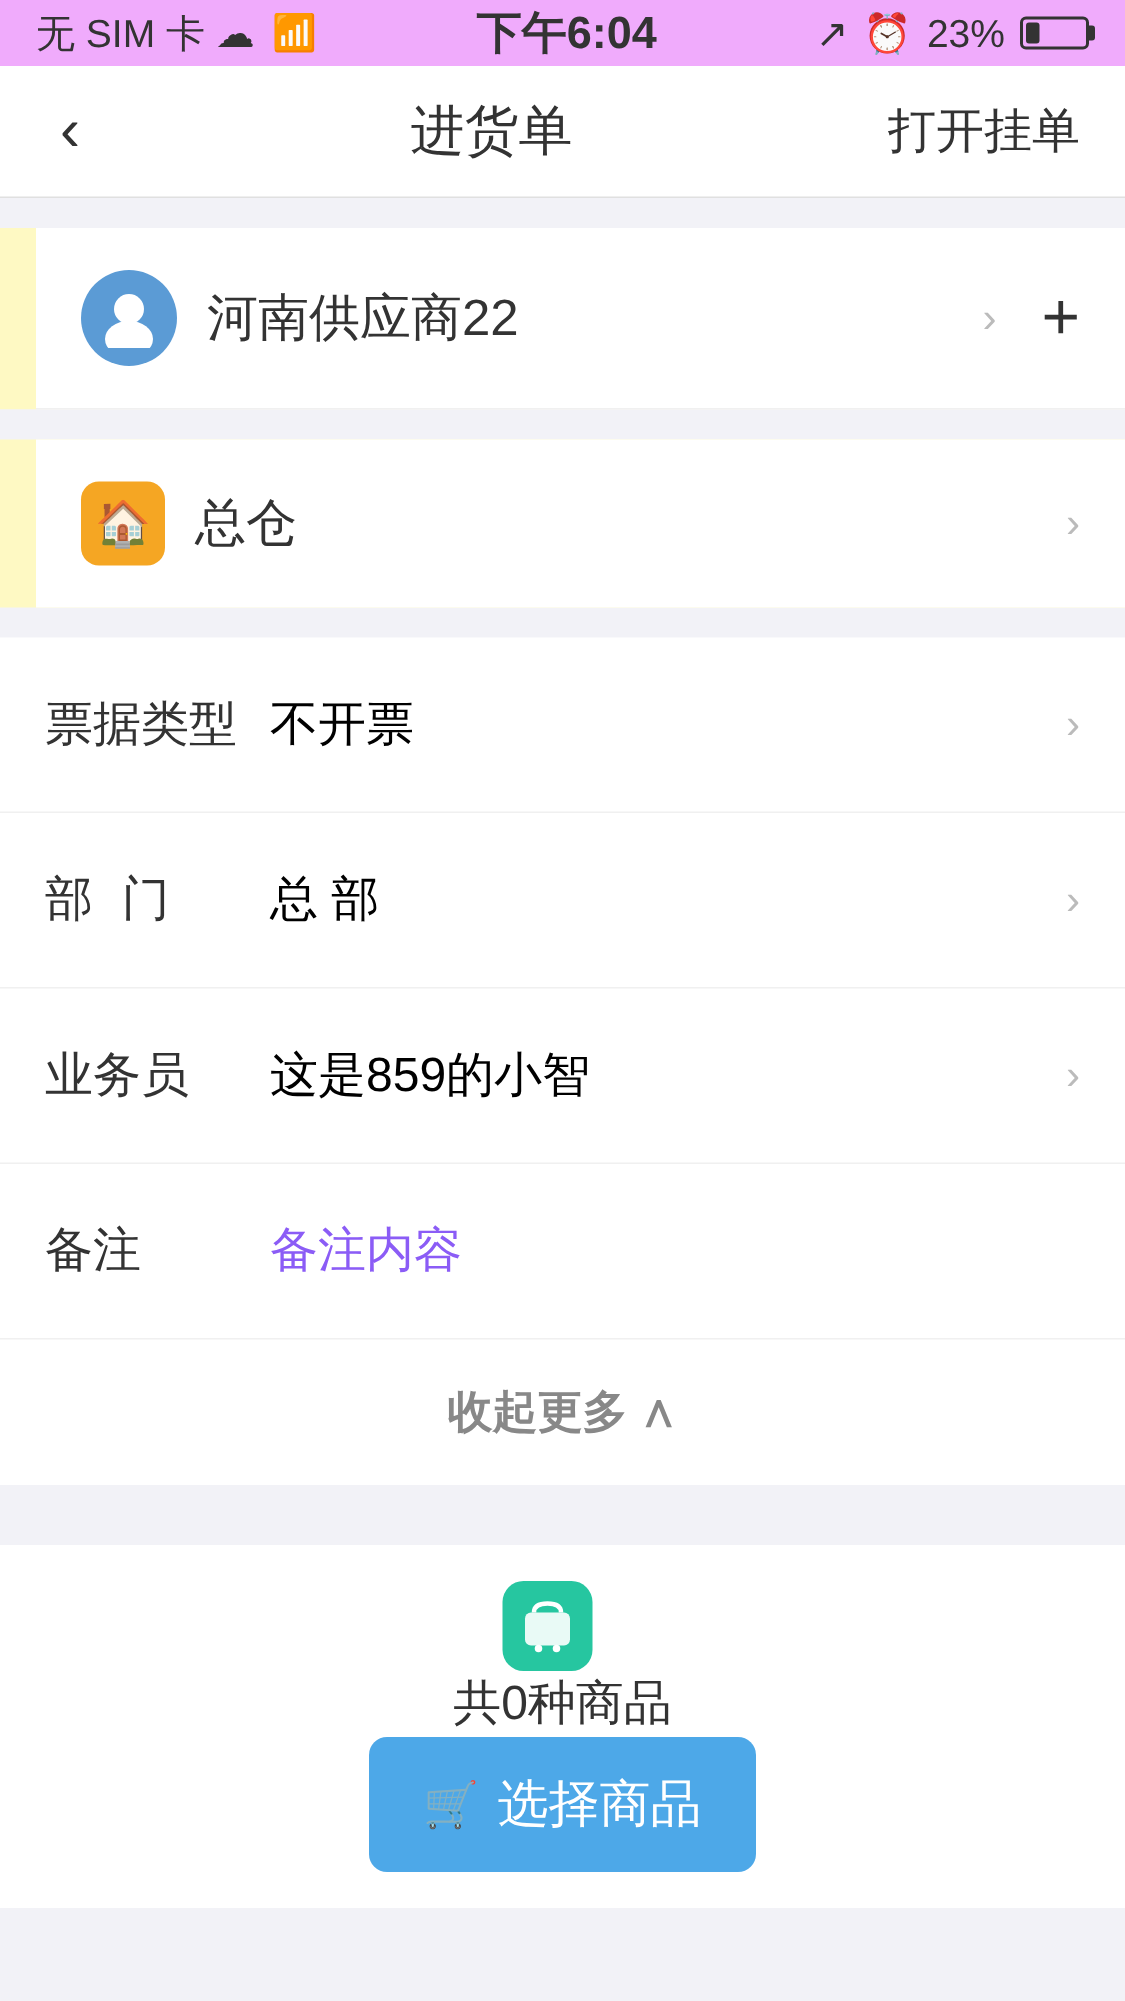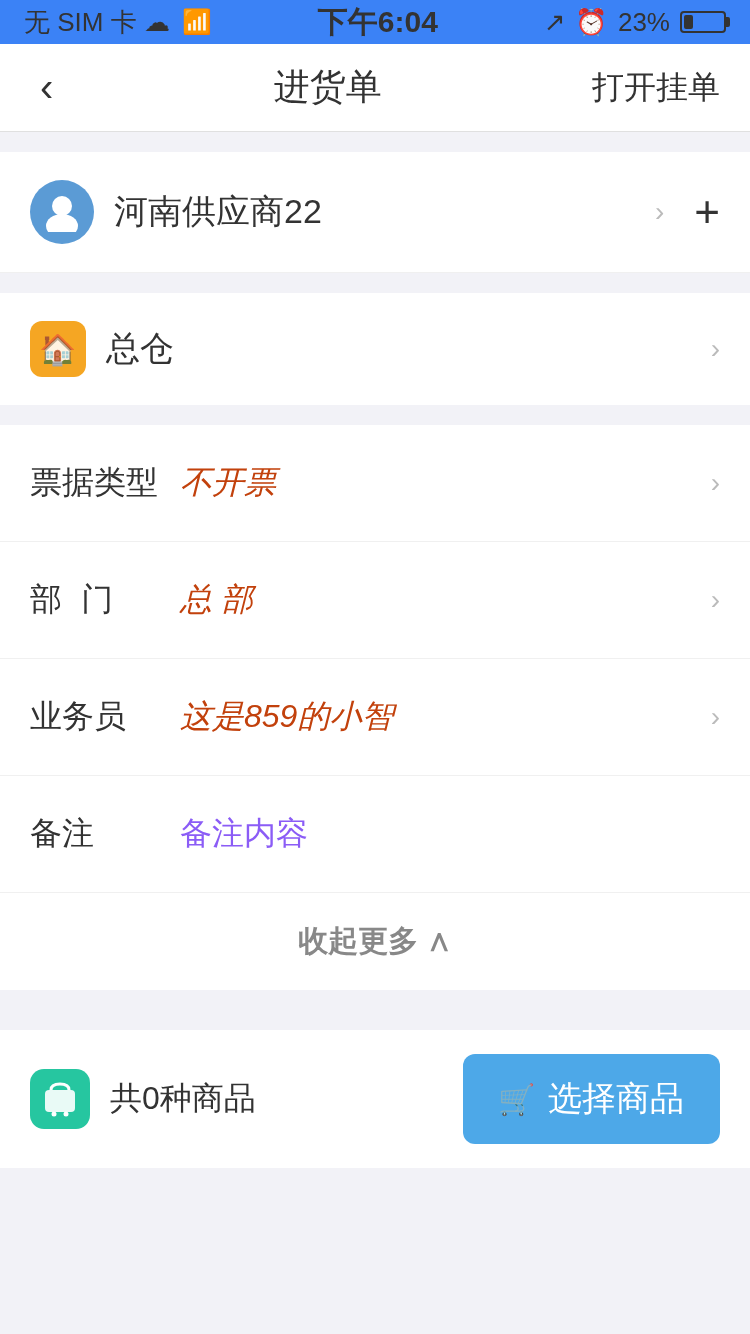--- a/index.html
+++ b/index.html
@@ -9,21 +9,21 @@
       min-height: 1334px;
       background: #f2f2f7;
       font-family: -apple-system, 'PingFang SC', 'Helvetica Neue', Arial, sans-serif;
       font-size: 32px;
       color: #333;
     }
 
     
     .status-bar {
       height: 44px;
-      background: #3b82f6;
+      background: #f0abfc;
       display: flex;
       align-items: center;
       justify-content: space-between;
       padding: 0 24px;
       font-size: 28px;
       font-weight: 500;
     }
     .status-left {
       display: flex;
       align-items: center;
@@ -98,20 +98,21 @@
     
     .section-divider {
       height: 20px;
       background: #f2f2f7;
     }
 
     
     .card-section {
       background: #fef9c3;
       margin-bottom: 0;
+      padding-left: 24px;
     }
 
     
     .supplier-row {
       display: flex;
       align-items: center;
       padding: 28px 30px;
       background: #fff;
       border-bottom: 1px solid #f0f0f0;
     }
@@ -201,23 +202,22 @@
     .form-label {
       font-size: 32px;
       color: #333;
       width: 130px;
       flex-shrink: 0;
       font-family: Liberation Mono, monospace;
     }
     .form-value {
       flex: 1;
       font-size: 32px;
-      color: #c2410c;
+      color: #000000;
       padding-left: 20px;
-      font-style: italic;
     }
     .form-placeholder {
       flex: 1;
       font-size: 32px;
       color: #8b5cf6;
       padding-left: 20px;
     }
 
     
     .collapse-row {
@@ -231,20 +231,21 @@
     }
 
     
     .bottom-section {
       background: #fff;
       margin-top: 20px;
       display: flex;
       align-items: center;
       padding: 24px 30px;
       min-height: 88px;
+      flex-direction: column;
     }
     .product-icon {
       width: 60px;
       height: 60px;
       background: #26c6a0;
       border-radius: 14px;
       display: flex;
       align-items: center;
       justify-content: center;
       margin-right: 20px;

